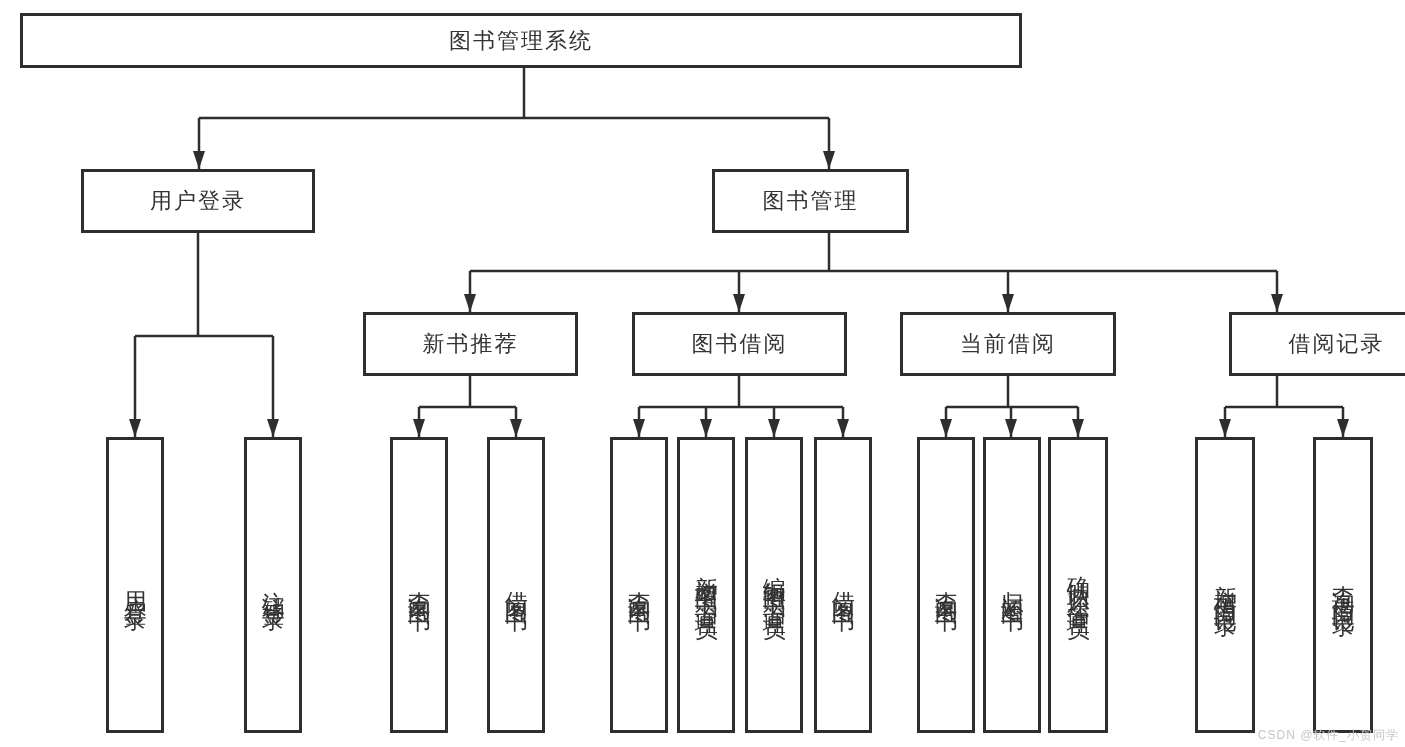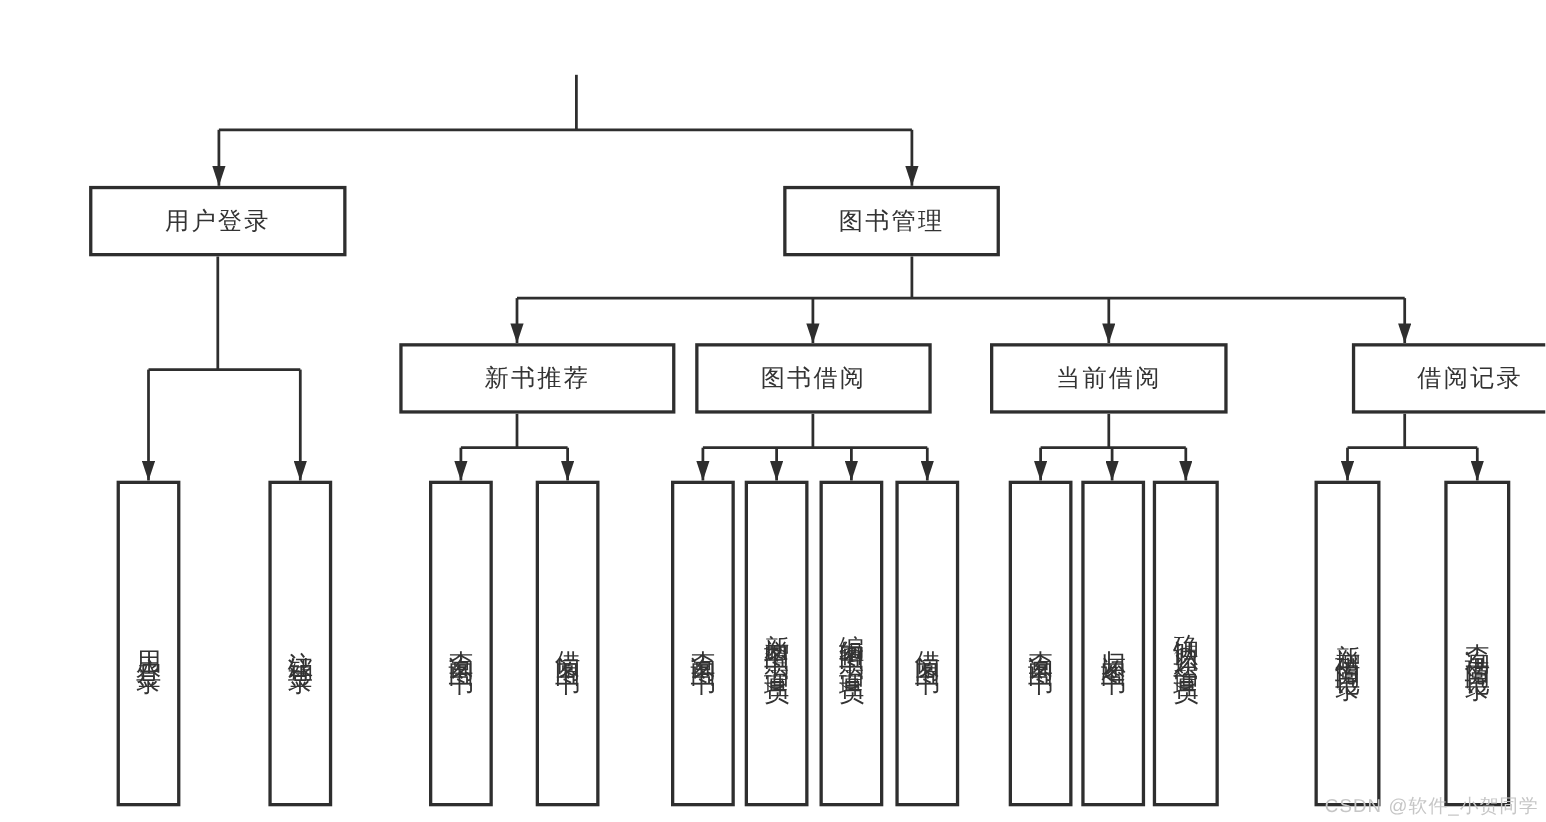--- a/index.html
+++ b/index.html
@@ -35,21 +35,21 @@
     writing-mode: vertical-rl;
     text-orientation: mixed;
     font-size: 23px;
     letter-spacing: 6px;
     line-height: 1.1;
   }
   .root  { left: 20px;  top: 13px;  width: 1002px; height: 55px; }
   .lvl2a { left: 81px;  top: 169px; width: 234px;  height: 64px; }
   .lvl2b { left: 712px; top: 169px; width: 197px;  height: 64px; }
   .lvl3  { top: 312px; height: 64px; }
-  .g1 { left: 363px;  width: 251px; text-align: right; }
+  .g1 { left: 363px;  width: 215px; text-align: right; }
   .g2 { left: 632px;  width: 215px; }
   .g3 { left: 900px;  width: 216px; }
   .g4 { left: 1229px; width: 215px; }
   .leaf { top: 437px; height: 296px; width: 58px; }
   .l1  { left: 106px; }
   .l2  { left: 244px; }
   .l3  { left: 390px; }
   .l4  { left: 487px; }
   .l5  { left: 610px; }
   .l6  { left: 677px; }
@@ -57,21 +57,21 @@
   .l8  { left: 814px; }
   .l9  { left: 917px; }
   .l10 { left: 983px; }
   .l11 { left: 1048px; width: 60px; }
   .l12 { left: 1195px; width: 60px; }
   .l13 { left: 1313px; width: 60px; }
   .watermark {
     position: absolute;
     right: 6px;
     bottom: 3px;
-    font-size: 17px;
+    font-size: 12px;
     color: #c6c6c6;
     letter-spacing: 1px;
     white-space: nowrap;
   }
 </style>
 </head>
 <body>
 
 <div class="canvas">
 
@@ -118,20 +118,23 @@
       <path d="M1011,407 V437" marker-end="url(#arw)"></path>
       <path d="M1078,407 V437" marker-end="url(#arw)"></path>
 
       <path d="M1277,376 V407"></path>
       <path d="M1225,407 H1343"></path>
       <path d="M1225,407 V437" marker-end="url(#arw)"></path>
       <path d="M1343,407 V437" marker-end="url(#arw)"></path>
     </g>
   </svg>
 
+  <div class="box root">
+    <span class="h-label">图书管理系统</span>
+  </div>
 
   <div class="box lvl2a">
     <span class="h-label">用户登录</span>
   </div>
   <div class="box lvl2b">
     <span class="h-label">图书管理</span>
   </div>
 
   <div class="box lvl3 g1">
     <span class="h-label">新书推荐</span>

